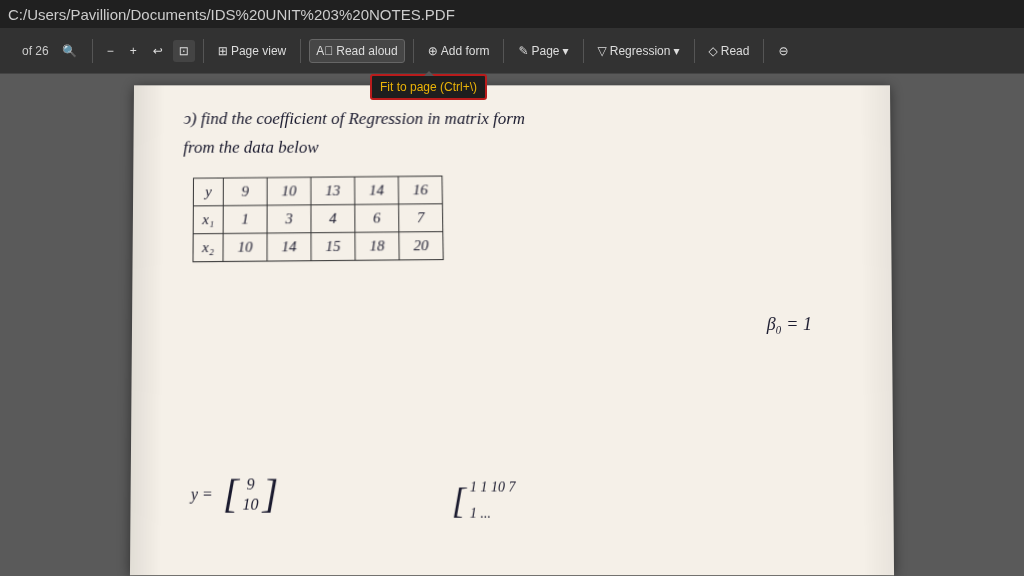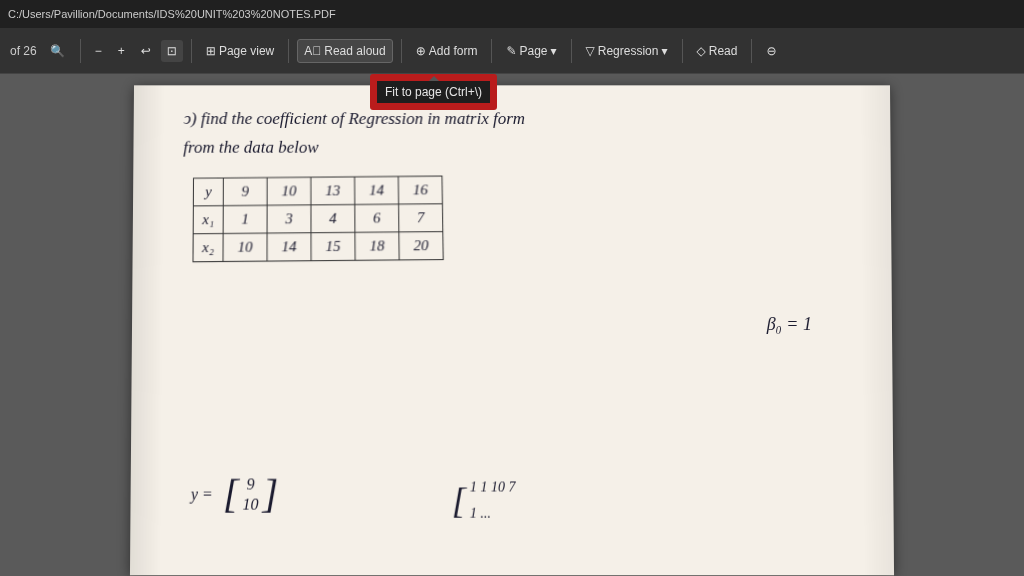--- a/index.html
+++ b/index.html
@@ -12,30 +12,30 @@
     }
 
     
     #title-bar {
       height: 28px;
       background: #202020;
       display: flex;
       align-items: center;
       padding: 0 8px;
       color: #ccc;
-      font-size: 11px;
+      font-size: 15px;
     }
 
     
     #toolbar {
       height: 46px;
       background: #323232;
       display: flex;
       align-items: center;
-      padding: 0 10px;
+      padding: 0 22px;
       gap: 4px;
       position: relative;
       border-bottom: 1px solid #444;
     }
 
     .toolbar-btn {
       background: transparent;
       border: none;
       color: #ddd;
       cursor: pointer;
@@ -64,27 +64,27 @@
       margin-right: 4px;
       white-space: nowrap;
     }
 
     
     #tooltip {
       position: absolute;
       top: 46px;
       left: 370px;
       background: #1e1e1e;
-      color: #e5e5e5;
+      color: #eab308;
       font-size: 12px;
       padding: 4px 8px;
       border-radius: 3px;
       white-space: nowrap;
       z-index: 100;
-      border: 7px solid #b91c1c;
+      border: 2px solid #b91c1c;
       text-align: right;
     }
     #tooltip::before {
       content: '';
       position: absolute;
       top: -5px;
       left: 50%;
       transform: translateX(-50%);
       border-left: 5px solid transparent;
       border-right: 5px solid transparent;

